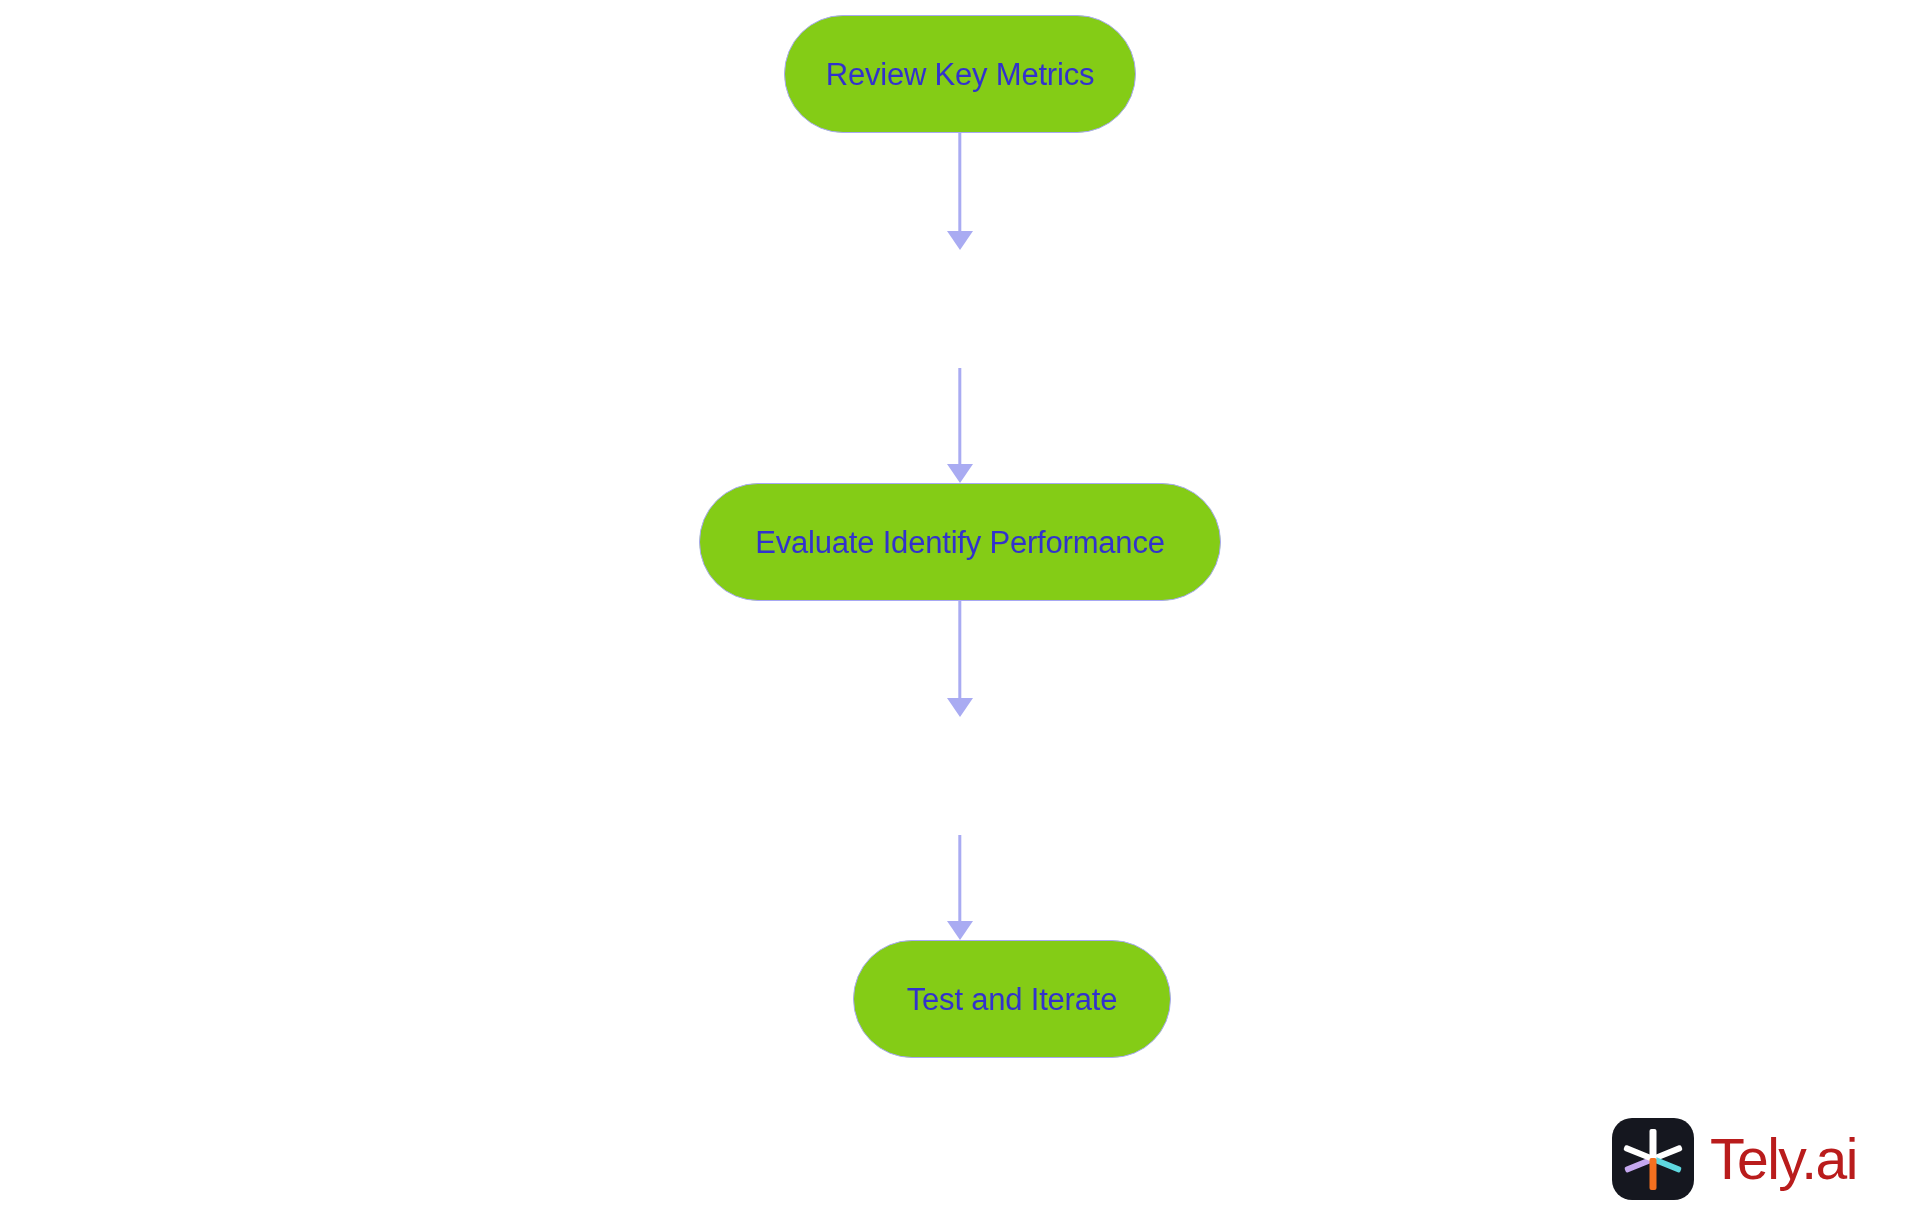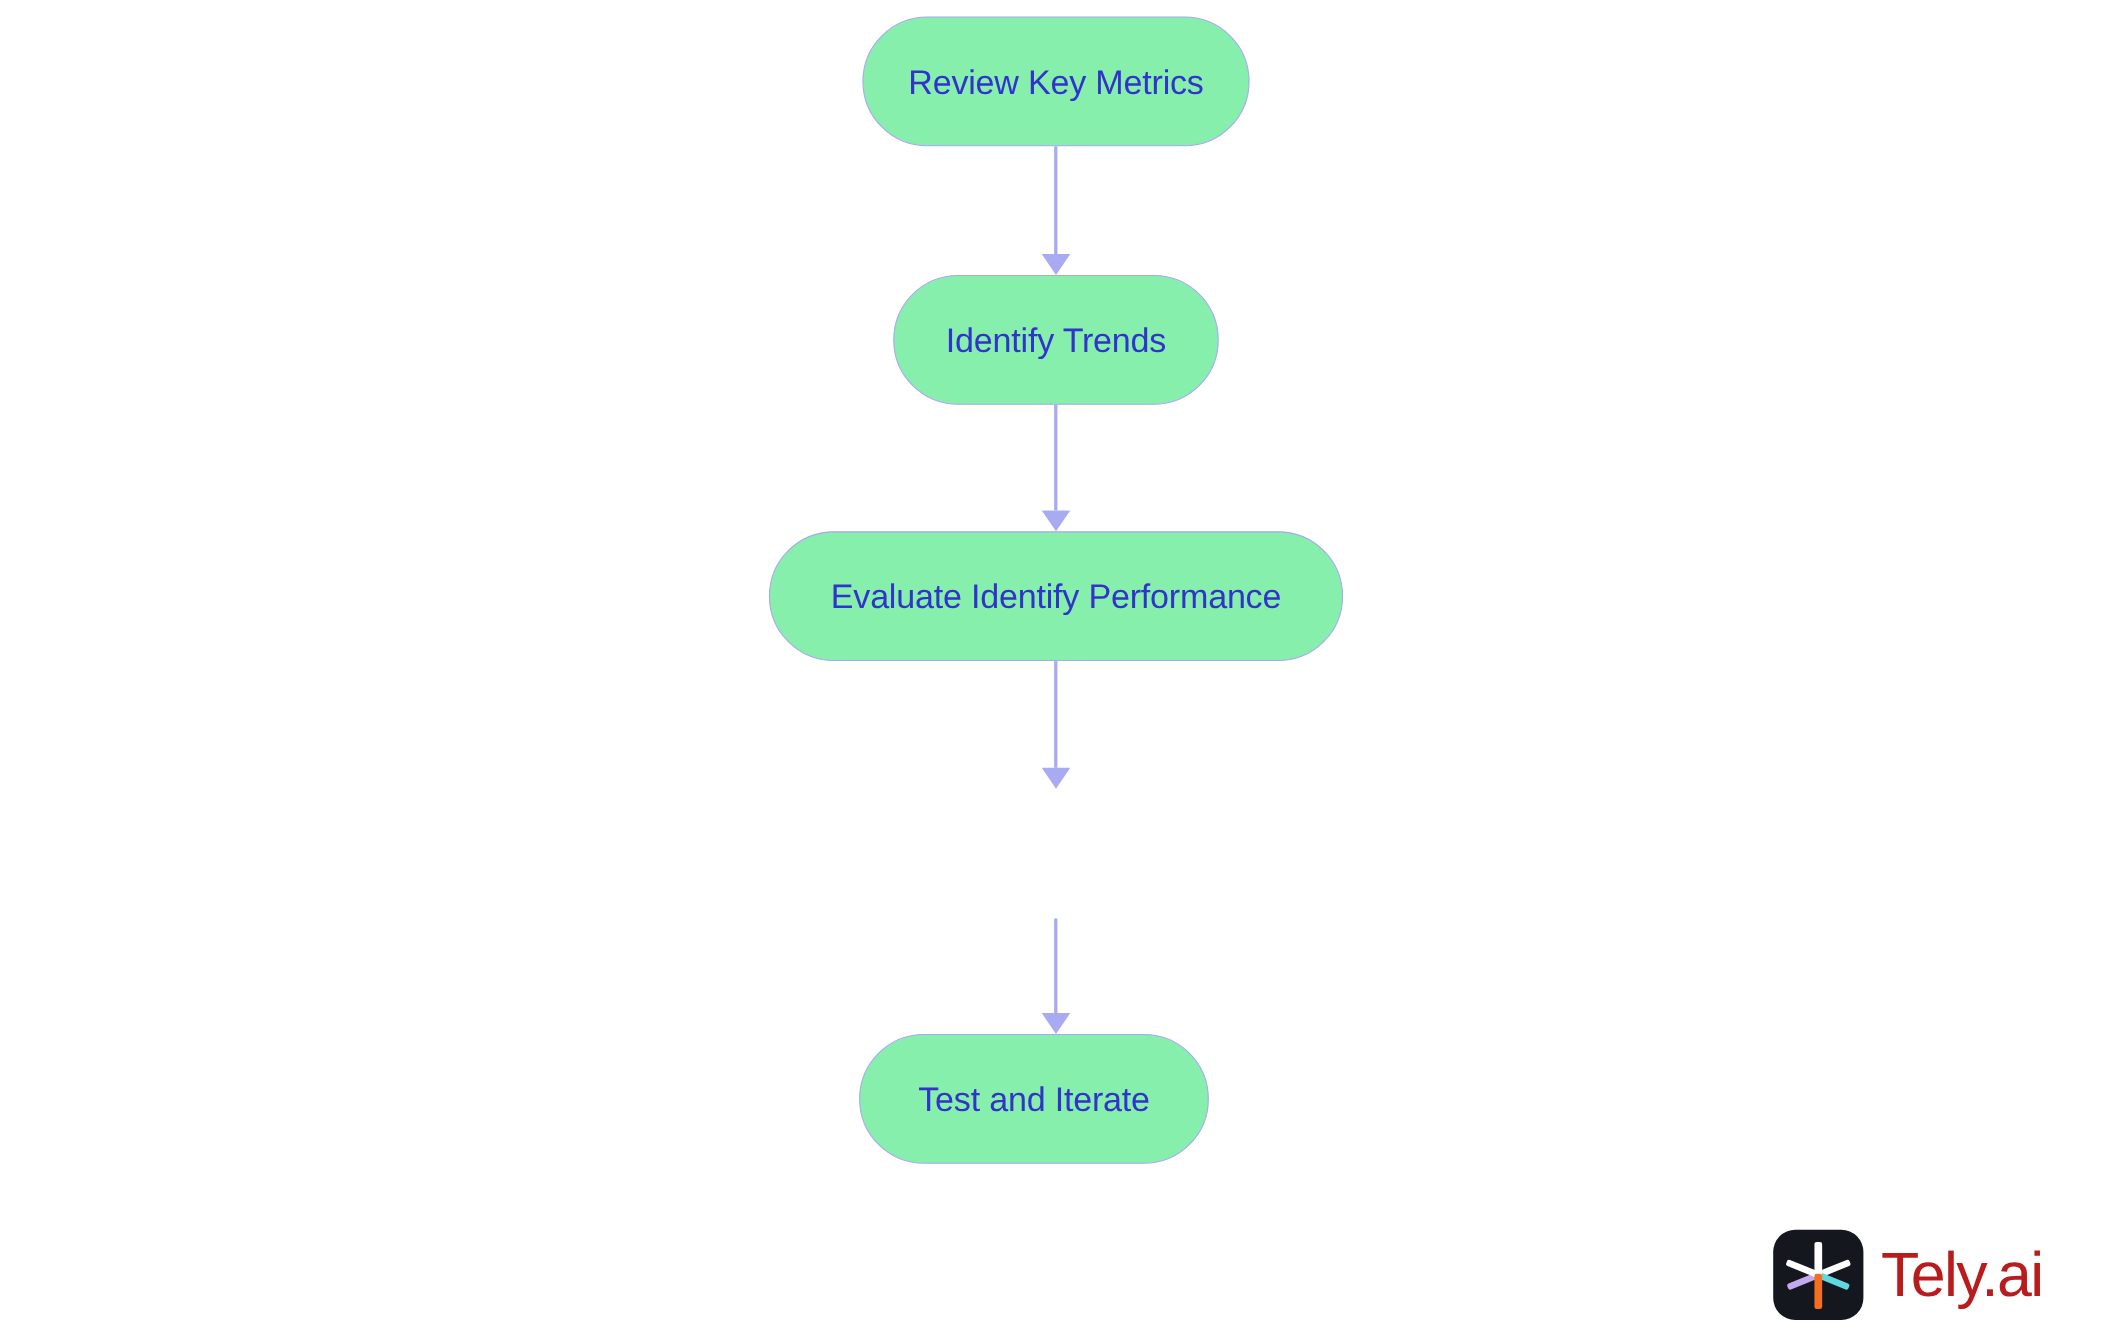--- a/index.html
+++ b/index.html
@@ -26,21 +26,21 @@
 
   
   .node {
     position: absolute;
     display: flex;
     align-items: center;
     justify-content: center;
     box-sizing: border-box;
     height: 118px;
     border-radius: 59px;
-    background: #86efac;
+    background: #84cc16;
     border: 1.6px solid #a7a8f2;
     transform: translateX(-50%);
   }
   .node-label {
     color: #3232cd;
     font-family: "Liberation Sans", sans-serif;
     font-size: 31px;
     font-weight: 400;
     letter-spacing: -0.2px;
     line-height: 1;
@@ -145,23 +145,20 @@
 
   <div class="node n1" style="left:960px;">
     <span class="node-label">Review Key Metrics</span>
   </div>
 
   <div class="edge e1">
     <div class="shaft"></div>
     <div class="head"></div>
   </div>
 
-  <div class="node n2" style="left:960px;">
-    <span class="node-label">Identify Trends</span>
-  </div>
 
   <div class="edge e2">
     <div class="shaft"></div>
     <div class="head"></div>
   </div>
 
   <div class="node n3" style="left:960px;">
     <span class="node-label">Evaluate Identify Performance</span>
   </div>
 
@@ -169,21 +166,21 @@
     <div class="shaft"></div>
     <div class="head"></div>
   </div>
 
 
   <div class="edge e4">
     <div class="shaft"></div>
     <div class="head"></div>
   </div>
 
-  <div class="node n5" style="left:940px;">
+  <div class="node n5" style="left:1012px;">
     <span class="node-label">Test and Iterate</span>
   </div>
 
   <div id="logo">
     <div class="logo-mark">
       <span class="ray ray-ul"></span>
       <span class="ray ray-ll"></span>
       <span class="ray ray-ur"></span>
       <span class="ray ray-lr"></span>
       <span class="ray ray-up"></span>

